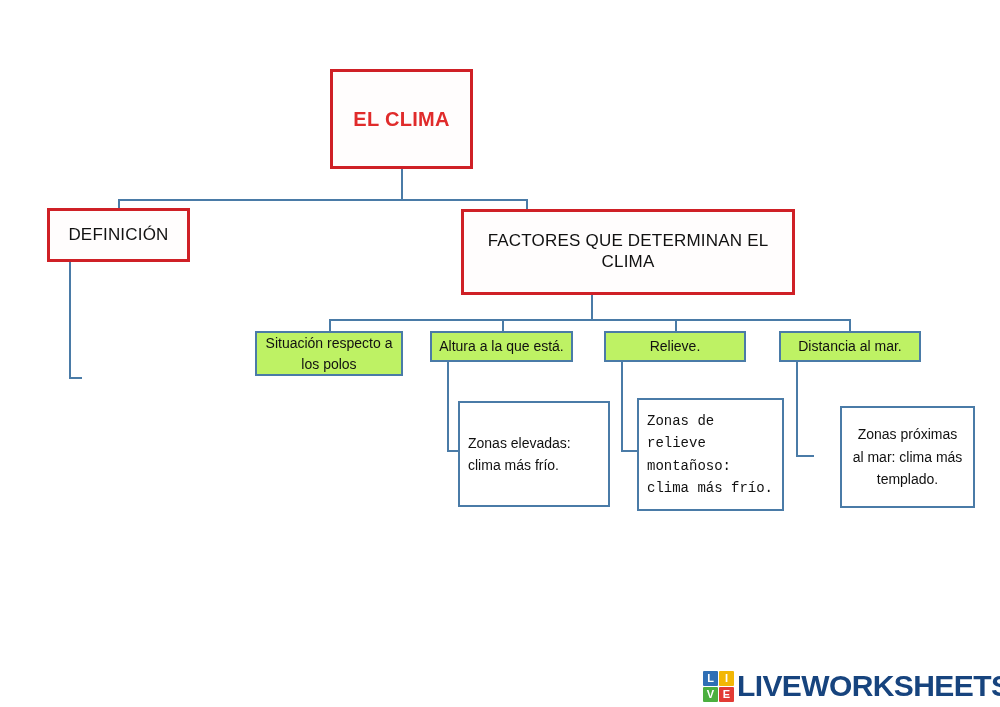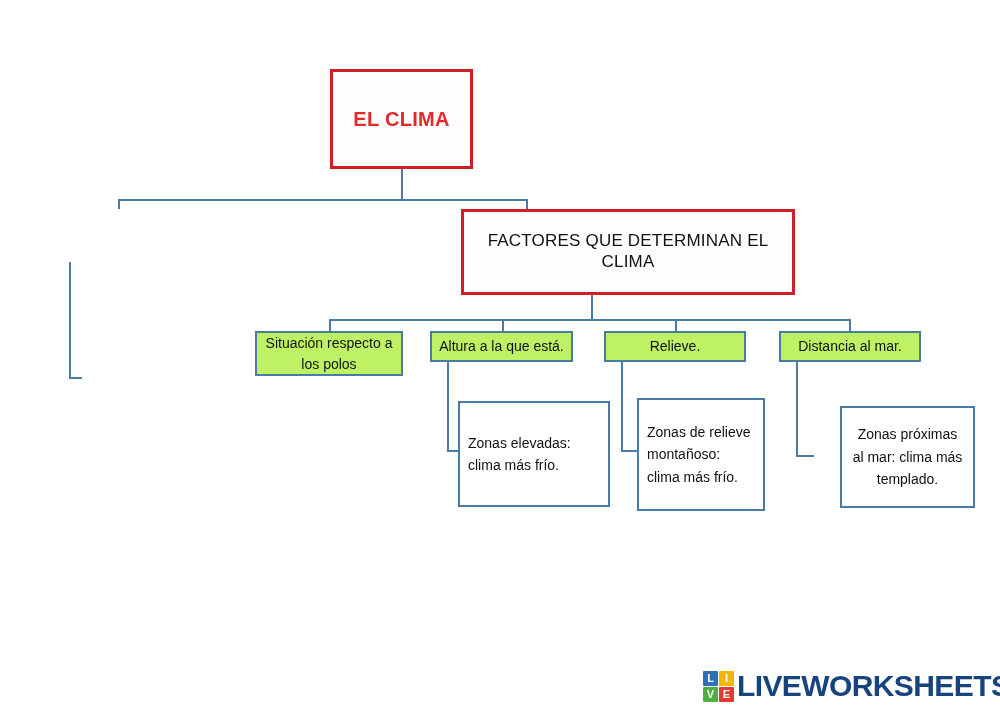--- a/index.html
+++ b/index.html
@@ -95,21 +95,21 @@
   .leaf {
     border: 2px solid #4a7ba7;
     background: #ffffff;
     font-size: 14px;
     line-height: 1.6;
     justify-content: flex-start;
     text-align: left;
     padding: 0 8px;
   }
   .leaf-1 { left: 458px; top: 401px; width: 152px; height: 106px; }
-  .leaf-2 { left: 637px; top: 398px; width: 128px; height: 113px; }
+  .leaf-2 { left: 637px; top: 398px; width: 147px; height: 113px; font-family: Liberation Mono, monospace; }
   .leaf-3 {
     left: 812px; top: 406px; width: 135px; height: 102px;
     justify-content: center; text-align: center; padding: 0 10px; margin-left: 28px;
   }
   .node span { display: block; width: 100%; white-space: pre-line; }
   .leaf-1 span, .leaf-2 span { width: 100%; }
 
   
   .conn {
     position: absolute;
@@ -188,20 +188,23 @@
   <div class="conn v" style="left:621px; top:362px; height:89px;"></div>
   <div class="conn h" style="left:621px; top:450px; width:18px;"></div>
 
   <div class="conn v" style="left:796px; top:362px; height:94px;"></div>
   <div class="conn h" style="left:796px; top:455px; width:18px;"></div>
 
   <div class="node red-box title-box">
     <span>EL CLIMA</span>
   </div>
 
+  <div class="node red-box definicion-box">
+    <span>DEFINICIÓN</span>
+  </div>
 
 
   <div class="node red-box factores-box">
     <span>FACTORES QUE DETERMINAN EL CLIMA</span>
   </div>
 
   <div class="node fill-box factor-1">
     <span>Situación respecto a los polos</span>
   </div>
 

